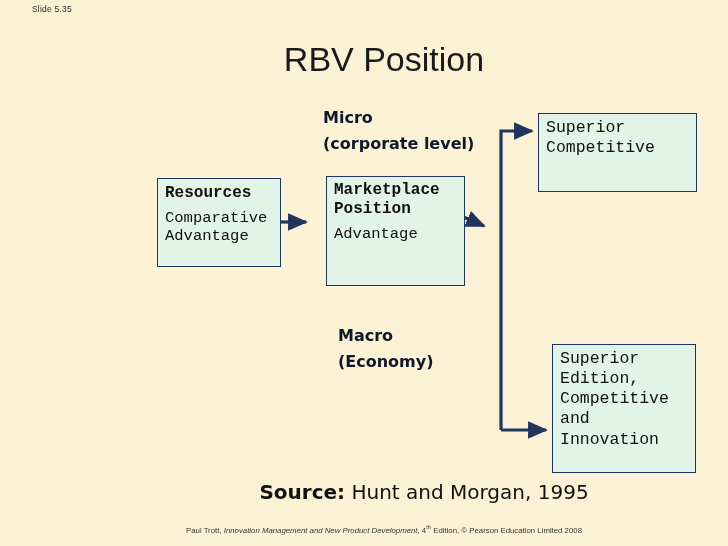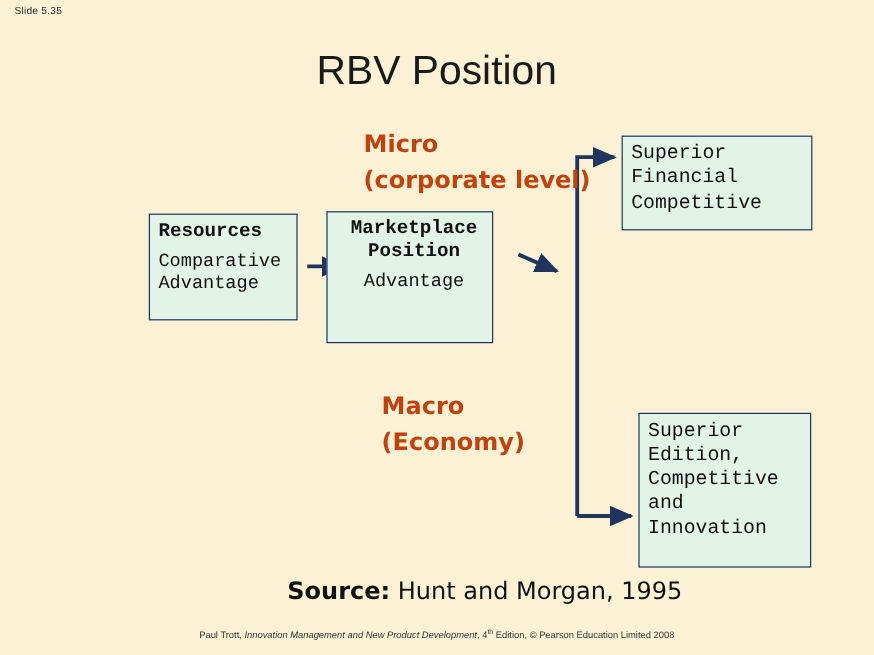--- a/index.html
+++ b/index.html
@@ -12,20 +12,21 @@
     background: #fbf2d5;
     font-family: "DejaVu Sans", sans-serif;
     overflow: hidden;
     position: relative;
   }
   #slide {
     position: relative;
     width: 617px;
     height: 546px;
     background: #fbf2d5;
+    margin-left: 20px;
   }
   .slide-number {
     position: absolute;
     left: 12px;
     top: 4px;
     font-family: "Liberation Sans", sans-serif;
     font-size: 8.5px;
     color: #2b2b2b;
     letter-spacing: 0.2px;
   }
@@ -52,39 +53,38 @@
   }
   .box .hdr {
     font-weight: bold;
   }
   .box .body {
     font-weight: normal;
   }
 
   
   #box-resources {
-    left: 124px;
+    left: 137px;
     top: 178px;
     width: 124px;
     height: 89px;
     padding: 5px 0 0 7px;
     font-size: 15.5px;
   }
   #box-resources .hdr { font-size: 16px; }
   #box-resources .body { margin-top: 7px; }
 
   
   #box-marketplace {
-    left: 272px;
+    left: 306px;
     top: 176px;
     width: 139px;
     height: 110px;
     padding: 4px 0 0 7px;
     font-size: 15.5px;
-    text-align: center;
   }
   #box-marketplace .hdr { font-size: 16px; }
   #box-marketplace .body { margin-top: 8px; }
 
   
   #box-financial {
     left: 518px;
     top: 113px;
     width: 159px;
     height: 79px;
@@ -101,22 +101,22 @@
     height: 129px;
     padding: 4px 0 0 7px;
     font-size: 16.5px;
     line-height: 1.22;
   }
 
   .caption {
     position: absolute;
     font-family: "DejaVu Sans", sans-serif;
     font-weight: bold;
-    color: #c2410c;
-    font-size: 20px;
+    color: #0f172a;
+    font-size: 16px;
     line-height: 1.0;
   }
   #caption-micro {
     left: 303px;
     top: 110px;
     width: 220px;
   }
   #caption-micro .l2 { margin-top: 10px; }
   #caption-macro {
     left: 318px;
@@ -210,21 +210,20 @@
       <div>Marketplace</div>
       <div>Position</div>
     </div>
     <div class="body">
       <div>Advantage</div>
     </div>
   </div>
 
   <div class="box" id="box-financial">
     <div>Superior</div>
-    <div>Financial</div>
     <div>Competitive</div>
   </div>
 
   <div class="box" id="box-quality">
     <div>Superior</div>
     <div>Edition,</div>
     <div>Competitive</div>
     <div>and</div>
     <div>Innovation</div>
   </div>

